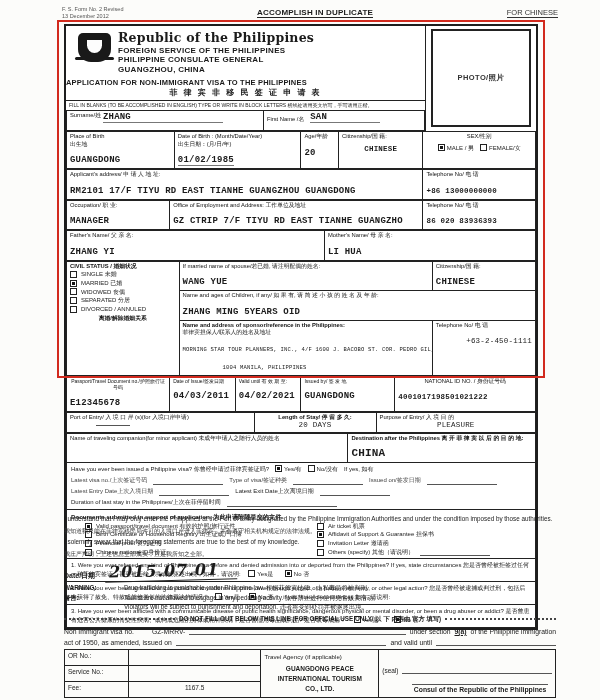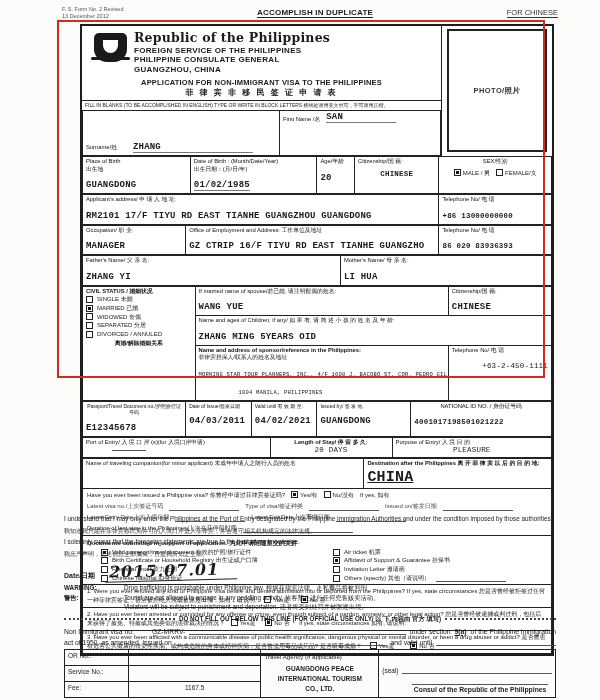--- a/index.html
+++ b/index.html
@@ -9,34 +9,34 @@
   
   .topmeta { position:absolute; top:6px; left:62px; width:496px; display:flex; justify-content:space-between; align-items:center; }
   .form-no { font-size:5.5px; color:#555; line-height:1.3; }
   .accomplish { font-weight:bold; font-size:8px; border-bottom:1.5px solid #222; letter-spacing:.2px; }
   .for-chinese { font-size:7.5px; border-bottom:1px solid #333; color:#333; }
 
   
   .red-box { position:absolute; left:57px; top:20px; width:488px; height:358px; border:2.5px solid #d22a1e; z-index:6; pointer-events:none; }
 
   
-  .form { position:absolute; left:80px; top:24px; width:474px; border:2px solid #1d1d1d; background:#fff; }
+  .form { position:absolute; left:64px; top:24px; width:474px; border:2px solid #1d1d1d; background:#fff; }
   .form-top { display:flex; align-items:stretch; }
   .ftl { flex:1; border-right:1px solid #222; min-width:0; }
   .photo-col { width:110px; padding:3px 5px 4px 5px; display:flex; }
   .photo-box { flex:1; border:2px solid #222; display:flex; align-items:center; justify-content:center; font-size:7.5px; font-weight:bold; color:#333; letter-spacing:.4px; }
 
   .hdr { display:flex; gap:7px; padding:5px 4px 0 12px; }
   .seal { width:33px; height:29px; background:#191919; border-radius:5px 5px 13px 13px; position:relative; flex:none; margin-top:2px; }
   .seal::after { content:""; position:absolute; left:9px; top:7px; width:15px; height:13px; background:#fdfdfd; border-radius:0 0 9px 9px; }
   .seal::before { content:""; position:absolute; left:-3px; right:-3px; bottom:2px; height:3px; background:#191919; border-radius:2px; }
   .hdr-text { line-height:1.18; }
   .republic { font-family:"DejaVu Serif", serif; font-weight:bold; font-size:12.5px; letter-spacing:.2px; }
   .sub { font-weight:bold; font-size:8px; letter-spacing:.3px; }
-  .app-title { text-align:center; font-weight:bold; font-size:7.5px; margin-top:4px; letter-spacing:.2px; }
+  .app-title { font-weight:bold; font-size:7.5px; margin-top:4px; letter-spacing:.2px; }
   .app-cn { text-align:center; font-weight:bold; font-size:8px; letter-spacing:2px; margin-bottom:2px; }
   .fill-note { font-size:5px; color:#222; padding:1px 3px 2px 3px; border-top:1px solid #222; white-space:nowrap; overflow:hidden; }
 
   table.t { width:100%; border-collapse:collapse; table-layout:fixed; }
   .t td { border:1px solid #222; padding:1px 3px 2px 3px; vertical-align:top; overflow:hidden; }
   .lbl { font-size:5.8px; line-height:1.3; display:block; color:#111; }
   .val { font-family:"Liberation Mono", monospace; font-size:9px; font-weight:bold; letter-spacing:.2px; white-space:nowrap; display:inline-block; }
   .val.sm { font-size:7.5px; }
   .val.xs { font-size:5.5px; font-weight:normal; }
   .fill { border-bottom:1px solid #777; display:inline-block; }
@@ -107,21 +107,21 @@
             <div class="sub">GUANGZHOU, CHINA</div>
           </div>
         </div>
         <div class="app-title">APPLICATION FOR NON-IMMIGRANT VISA TO THE PHILIPPINES</div>
         <div class="app-cn">菲 律 宾 非 移 民 签 证 申 请 表</div>
         <div class="fill-note">FILL IN BLANKS (TO BE ACCOMPLISHED IN ENGLISH) TYPE OR WRITE IN BLOCK LETTERS 横线处请用英文填写，手写请用正楷。</div>
         <table class="t">
           <tbody>
               <tr>
             <td style="width:55%; height:20px;">
-              <span style="display:flex; align-items:center; gap:16px;margin-top:30px;">
+              <span style="display:flex; align-items:flex-start; gap:2px;">
                 <span class="lbl" style="display:inline">Surname/姓</span>
                 <span class="val fill" style="min-width:120px;">ZHANG</span>
               </span>
             </td>
             <td>
               <span style="display:flex; align-items:flex-end; gap:6px;">
                 <span class="lbl" style="display:inline">First Name /名</span>
                 <span class="val fill" style="min-width:70px;">SAN</span>
               </span>
             </td>
@@ -183,21 +183,21 @@
 
     <table class="t">
       <tbody>
           <tr>
         <td style="width:22%; height:22px;">
           <span class="lbl">Occupation/ 职 业:</span>
           <span class="val">MANAGER</span>
         </td>
         <td style="width:54%;">
           <span class="lbl">Office of Employment and Address: 工作单位及地址</span>
-          <span class="val">GZ CTRIP 16/F TIYU RD EAST TIANHE GUANGZHO</span>
+          <span class="val">GZ CTRIP 7/F TIYU RD EAST TIANHE GUANGZHO</span>
         </td>
         <td style="width:24%;">
           <span class="lbl">Telephone No/ 电 话</span>
           <span class="val sm">86 020 83936393</span>
         </td>
       </tr>
     </tbody>
       </table>
 
     <table class="t">
@@ -319,21 +319,21 @@
       </table>
 
     <table class="t">
       <tbody>
           <tr>
         <td style="width:60%; height:22px;">
           <span class="lbl">Name of traveling companion(for minor applicant) 未成年申请人之随行人员的姓名</span>
         </td>
         <td>
           <span class="lbl" style="font-weight:bold;">Destination after the Philippines 离 开 菲 律 宾 以 后 的 目 的 地:</span>
-          <span class="val" style="font-size:15px;text-decoration:underline;">CHINA</span>
+          <span class="val" style="font-size:11px;">CHINA</span>
         </td>
       </tr>
     </tbody>
       </table>
 
     <div class="blk">
       <div class="pv-line">
         <span>Have you ever been issued a Philippine visa? 你曾经申请过菲律宾签证吗?</span>
         <span style="white-space:nowrap;"><span class="cb checked"></span><span>Yes/有</span></span>
         <span style="white-space:nowrap;"><span class="cb"></span><span>No/没有</span></span>

